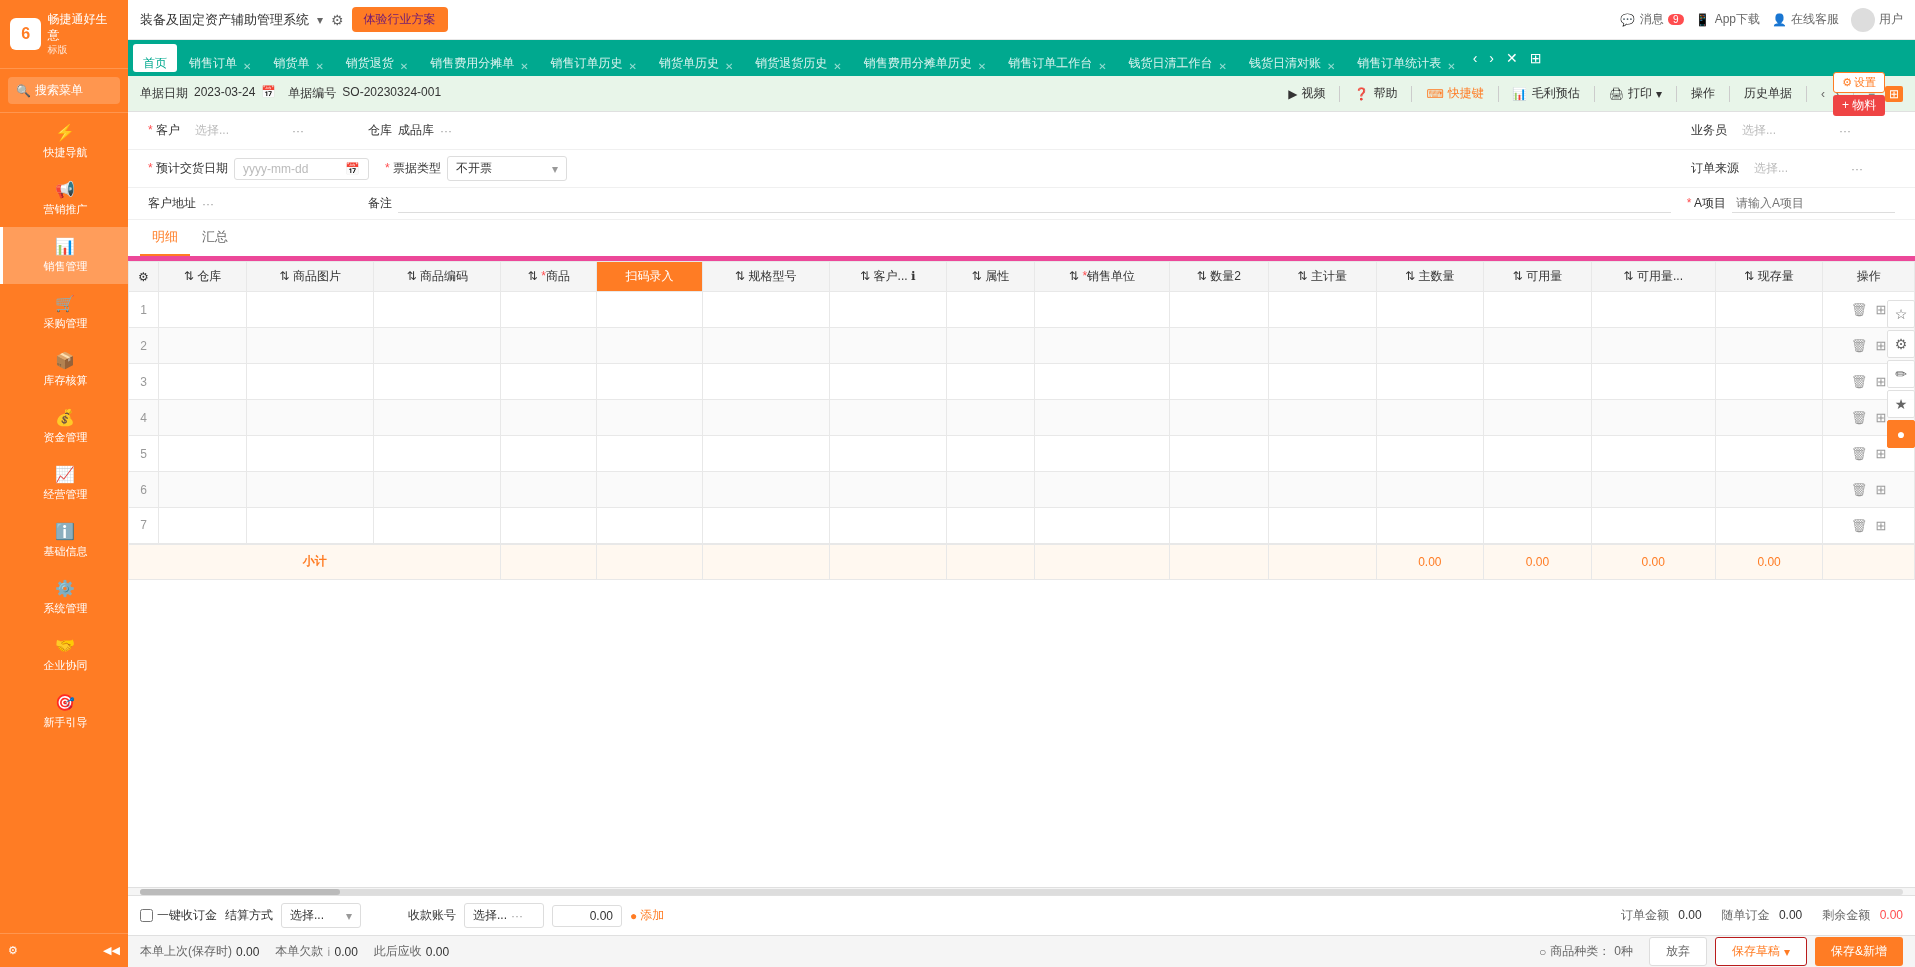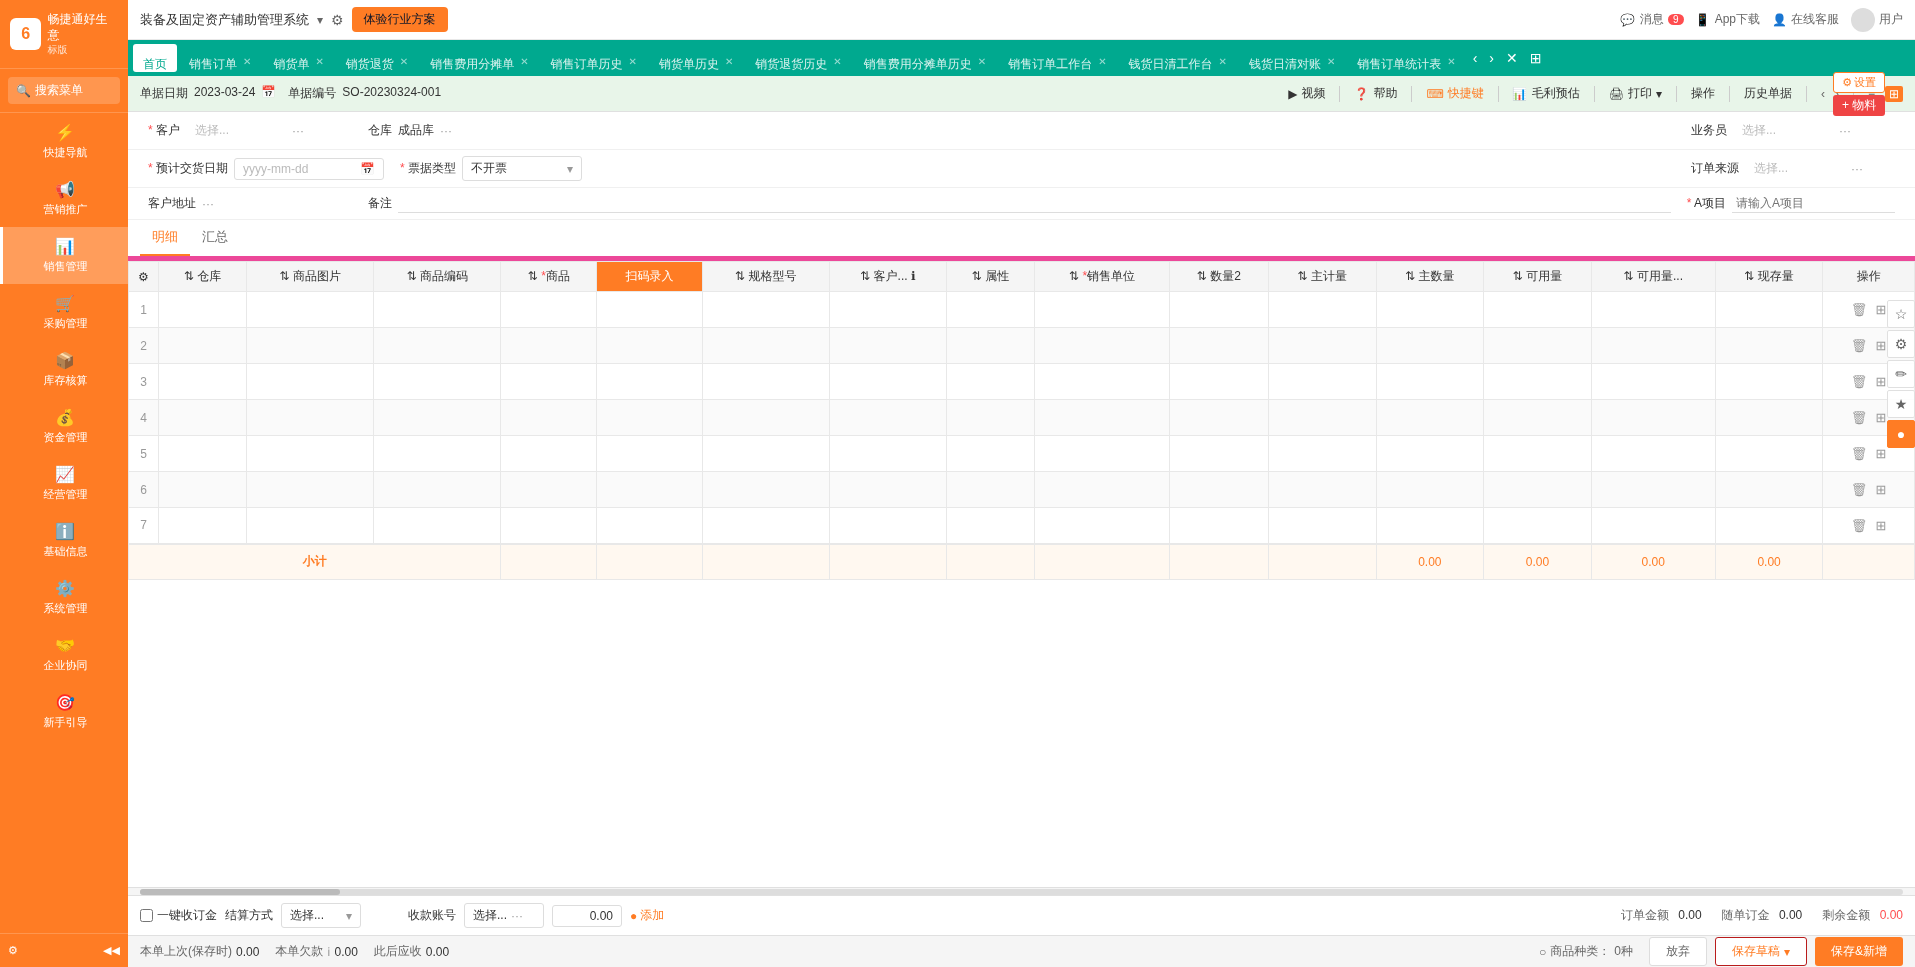--- a/index.html
+++ b/index.html
@@ -24,29 +24,29 @@
 
     
     .main-content { flex: 1; display: flex; flex-direction: column; overflow: hidden; }
 
     
     .top-header { height: 40px; background: #fff; display: flex; align-items: center; justify-content: space-between; padding: 0 12px; border-bottom: 1px solid #e8e8e8; flex-shrink: 0; }
     .top-header-left { display: flex; align-items: center; gap: 8px; }
     .system-name { font-size: 13px; color: #333; }
     .header-dropdown-btn { background: none; border: none; cursor: pointer; color: #666; font-size: 12px; }
     .settings-icon-btn { background: none; border: none; cursor: pointer; color: #666; font-size: 14px; }
-    .solution-btn { background: #ff7c24; color: #0f172a; border: none; border-radius: 4px; padding: 4px 12px; cursor: pointer; font-size: 12px; }
+    .solution-btn { background: #ff7c24; color: #701a75; border: none; border-radius: 4px; padding: 4px 12px; cursor: pointer; font-size: 12px; }
     .top-header-right { display: flex; align-items: center; gap: 12px; color: #666; font-size: 12px; }
     .top-header-right-item { display: flex; align-items: center; gap: 4px; cursor: pointer; }
     .badge { background: #ff4d4f; color: #fff; border-radius: 8px; padding: 0 4px; font-size: 10px; min-width: 16px; text-align: center; }
     .user-avatar { width: 24px; height: 24px; background: #ddd; border-radius: 50%; display: flex; align-items: center; justify-content: center; font-size: 10px; }
 
     
     .tab-bar { height: 36px; background: #00a98f; display: flex; align-items: center; padding: 0 4px; overflow: hidden; flex-shrink: 0; }
-    .tab-item { height: 28px; padding: 12px 10px; display: flex; align-items: flex-start; gap: 4px; border-radius: 3px; cursor: pointer; font-size: 12px; color: rgba(255,255,255,0.85); white-space: nowrap; margin: 0 1px; }
+    .tab-item { height: 28px; padding: 0 10px; display: flex; align-items: flex-end; gap: 4px; border-radius: 3px; cursor: pointer; font-size: 12px; color: rgba(255,255,255,0.85); white-space: nowrap; margin: 0 1px; }
     .tab-close { font-size: 10px; color: inherit; opacity: 0.7; margin-left: 2px; }
     .tab-item.home { background: #fff; color: #00a98f; }
     .tab-nav-btn { background: none; border: none; color: #fff; cursor: pointer; padding: 2px 6px; font-size: 14px; }
 
     
     .form-area { background: #fff; flex: 1; display: flex; flex-direction: column; overflow: hidden; }
 
     
     .form-toolbar { height: 36px; background: #e8f5e9; display: flex; align-items: center; padding: 0 12px; gap: 12px; border-bottom: 1px solid #e0e0e0; flex-shrink: 0; }
     .toolbar-item { display: flex; align-items: center; gap: 4px; font-size: 12px; color: #333; cursor: pointer; }
@@ -59,21 +59,21 @@
 
     
     .header-rows { flex-shrink: 0; }
     .header-row { display: flex; align-items: center; padding: 6px 12px; gap: 0; border-bottom: 1px solid #f0f0f0; }
     .header-cell { display: flex; align-items: center; gap: 6px; min-width: 200px; padding: 0 8px; }
     .header-cell.flex1 { flex: 1; }
     .input-placeholder { border: 1px solid transparent; border-radius: 3px; padding: 3px 8px; font-size: 12px; color: #bbb; cursor: pointer; min-width: 100px; }
     .dots-btn { color: #999; cursor: pointer; font-size: 12px; }
     .select-box { display: flex; align-items: center; gap: 4px; border: 1px solid #ddd; border-radius: 3px; padding: 3px 8px; font-size: 12px; cursor: pointer; min-width: 120px; }
     .select-box .arrow { margin-left: auto; color: #999; }
-    .date-input { display: flex; align-items: center; gap: 4px; border: 1px solid #ddd; border-radius: 3px; padding: 3px 8px; font-size: 12px; color: #bbb; cursor: pointer; width: 150px; }
+    .date-input { display: flex; align-items: center; gap: 4px; border: 1px solid #ddd; border-radius: 3px; padding: 3px 8px; font-size: 12px; color: #bbb; cursor: pointer; width: 135px; }
 
     
     .detail-tabs { display: flex; align-items: center; padding: 0 12px; border-bottom: 5px solid #ec4899; background: #fff; flex-shrink: 0; }
     .detail-tab { padding: 8px 12px; cursor: pointer; font-size: 13px; color: #666; border-bottom: 2px solid transparent; }
     .detail-tab.active { color: #ff7c24; border-bottom-color: #ff7c24; font-weight: 500; }
 
     
     .table-wrapper { flex: 1; overflow: auto; }
     .data-table { width: 100%; border-collapse: collapse; font-size: 12px; }
     .data-table thead tr { background: #f5f5f5; }

